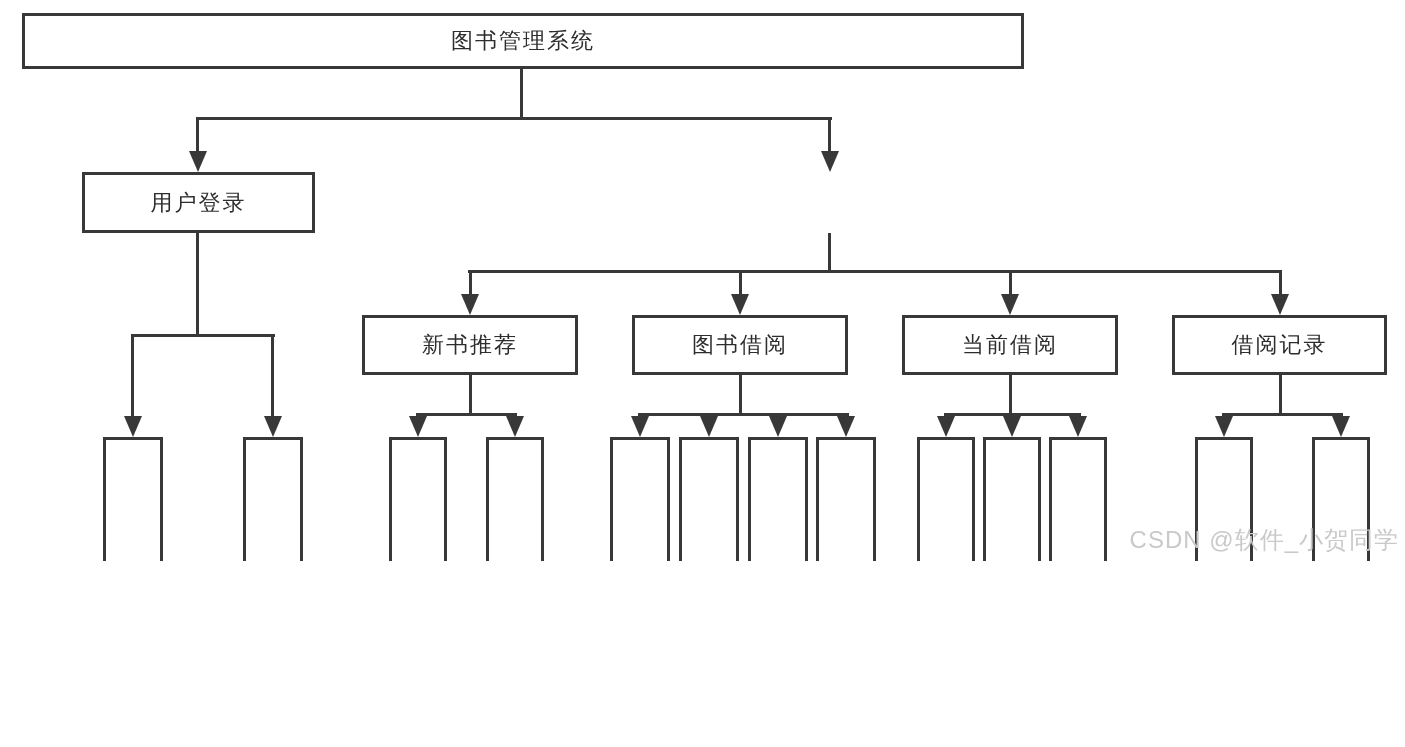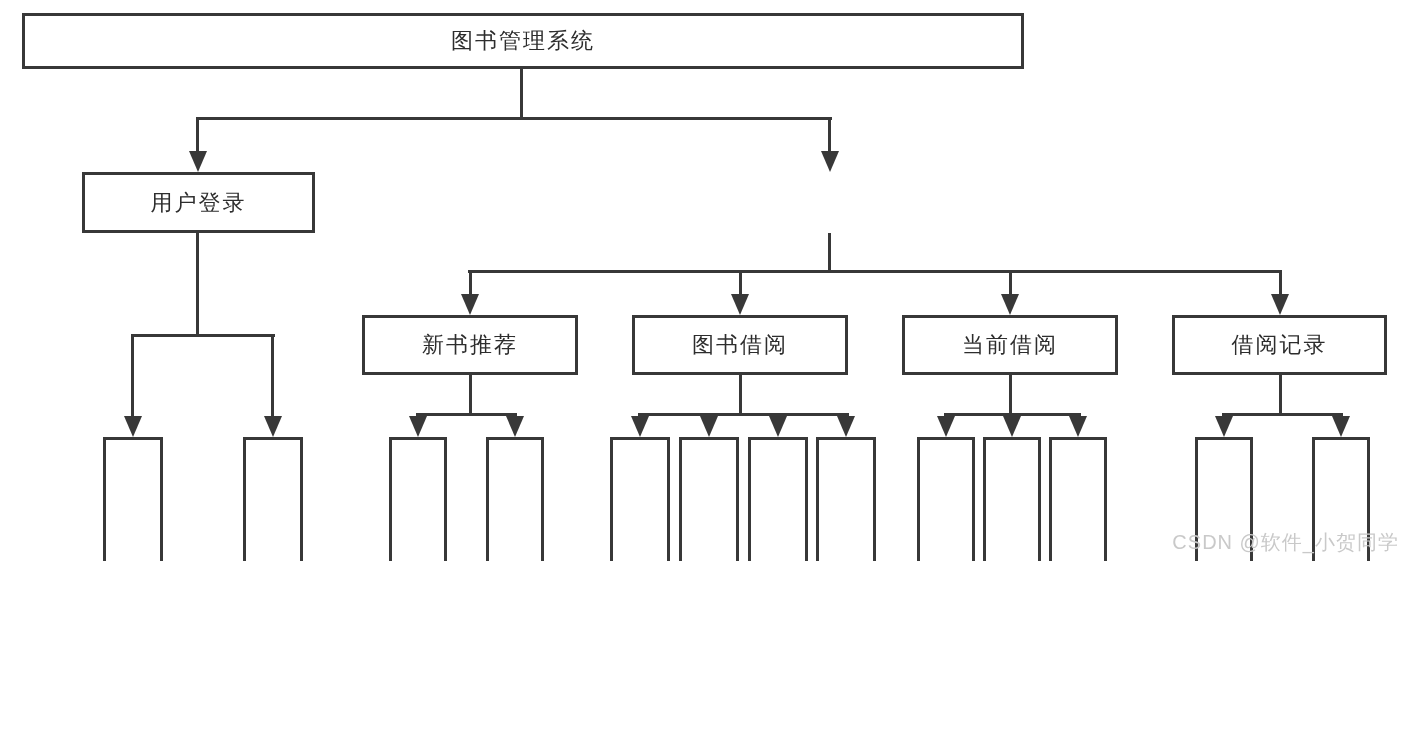--- a/index.html
+++ b/index.html
@@ -23,21 +23,21 @@
   }
   .line { position:absolute; background:#383838; }
   .ah {
     position:absolute; width:0; height:0;
     border-left:9px solid transparent;
     border-right:9px solid transparent;
     border-top:21px solid #383838;
   }
   .watermark {
     position:absolute; right:6px; bottom:5px;
-    font-size:20px; color:#c9c9c9; letter-spacing:1px;
+    font-size:24px; color:#c9c9c9; letter-spacing:1px;
     z-index:10;
   }
 </style>
 </head>
 <body>
 
 <div class="stage">
 
   <div class="box" style="left:22px;top:13px;width:1002px;height:56px">图书管理系统</div>
 

